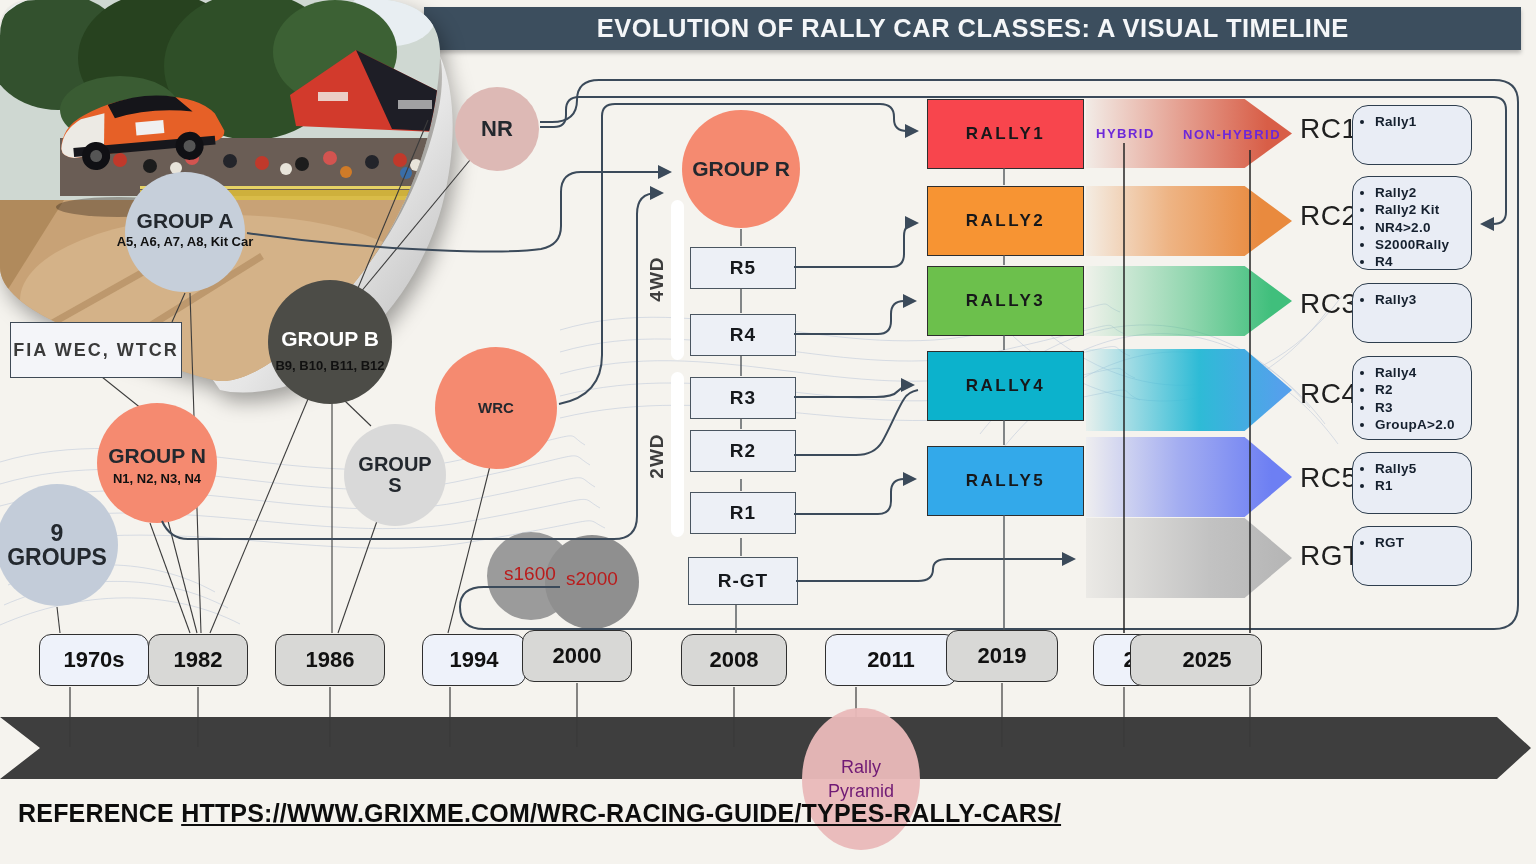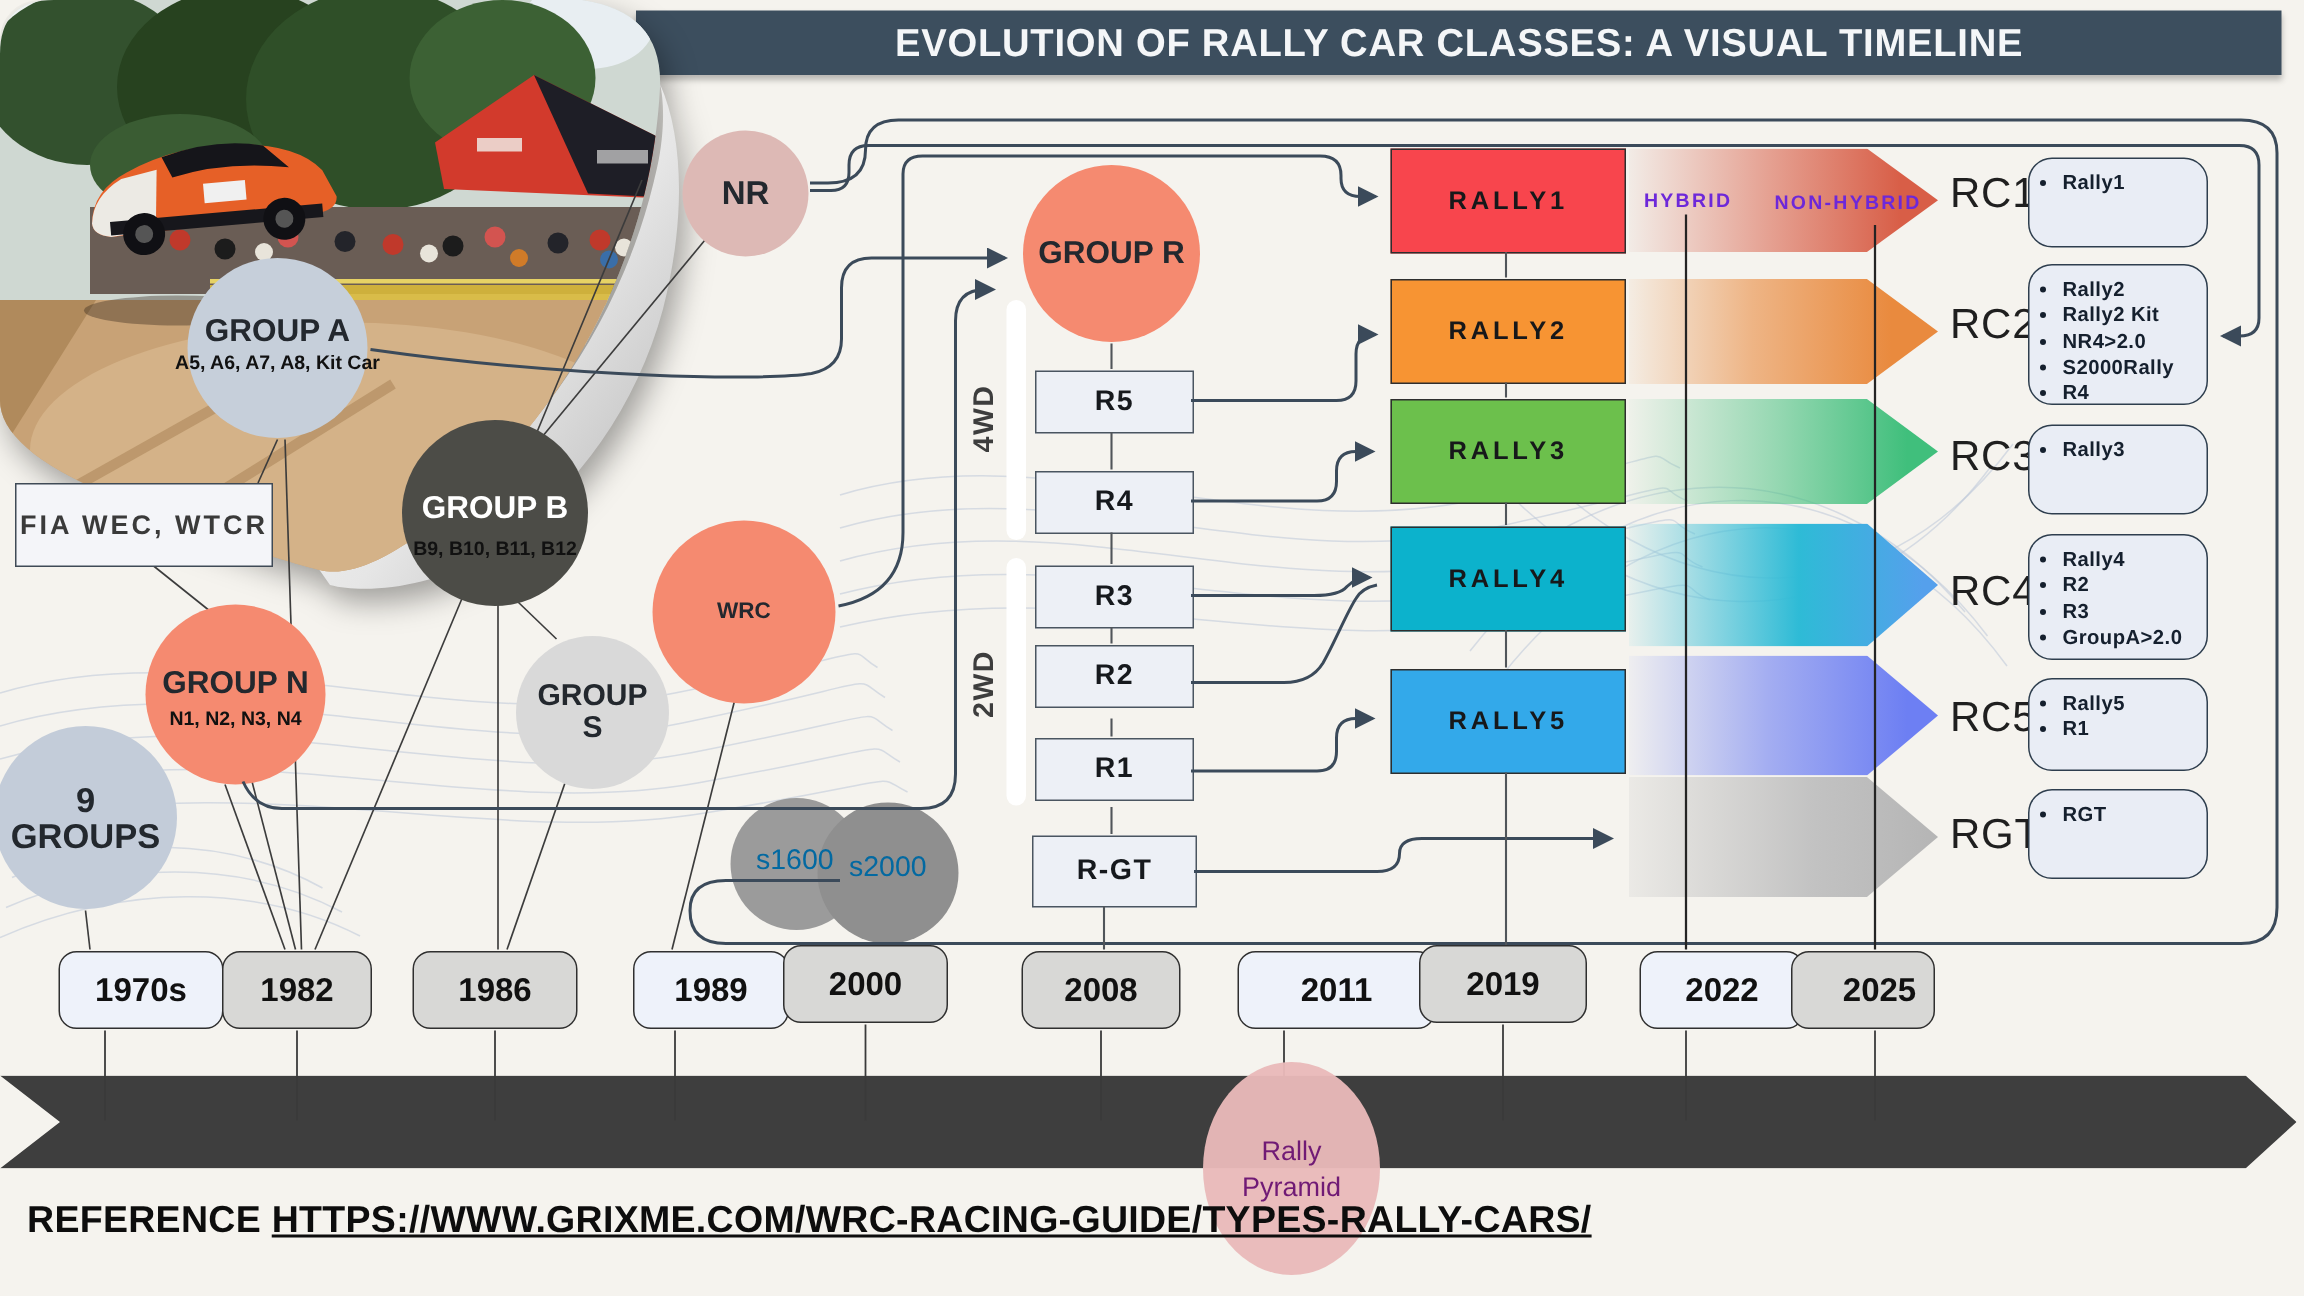--- a/index.html
+++ b/index.html
@@ -38,21 +38,21 @@
   .pill{position:absolute;top:634px;height:52px;border:1.6px solid #2f2f2f;border-radius:12px;display:flex;
     align-items:center;justify-content:center;font-weight:bold;font-size:22px;color:#111;box-sizing:border-box;}
   .tone-light{background:#eef2fa;margin-left:24px;}
   .tone-gray{background:#d8d8d6;}
   .band{position:absolute;left:0;top:717px;width:1536px;height:62px;background:#3e3e3e;
     clip-path:polygon(0 0,1497px 0,1531px 50%,1497px 100%,0 100%,40px 50%);}
   .pyramid{position:absolute;left:802px;top:708px;width:118px;height:142px;border-radius:50%;background:rgba(233,185,185,.96);
     display:flex;align-items:center;justify-content:center;text-align:center;font-size:18px;color:#701a75;line-height:1.35;}
   .reference{position:absolute;left:18px;top:799px;font-size:25px;font-weight:bold;color:#0d0d0d;letter-spacing:.2px;}
   .reference a{color:#0d0d0d;text-decoration:underline;cursor:pointer;}
-  .s-label{position:absolute;color:#0369a1;font-size:19px;}
+  .s-label{position:absolute;color:#b91c1c;font-size:19px;}
 </style>
 </head>
 <body>
 
 <div class="stage">
 
   <svg class="layer" width="1536" height="864">
     <g fill="none" stroke="#bcc7d8" stroke-opacity="0.55" stroke-width="1">
       <path d="M0 462 C 140 420 300 492 450 462 S 560 430 585 445"></path>
       <path d="M0 484 C 150 440 310 512 455 482 S 565 450 590 465"></path>
@@ -269,27 +269,27 @@
   <div class="circle" style="left:545px;top:535px;width:94px;height:94px;background:#8f8f8f;"></div>
   <div class="s-label" style="left:504px;top:563px;">s1600</div>
   <div class="s-label" style="left:566px;top:568px;">s2000</div>
   <div class="circle" style="left:682px;top:110px;width:118px;height:118px;background:#f58a70;">
     <div class="c-title" style="font-size:21px;">GROUP R</div>
   </div>
 
   <div class="pill tone-light" style="left:15px;width:110px;">1970s</div>
   <div class="pill tone-gray" style="left:148px;width:100px;">1982</div>
   <div class="pill tone-gray" style="left:275px;width:110px;">1986</div>
-  <div class="pill tone-light" style="left:398px;width:104px;">1989</div>
+  <div class="pill tone-light" style="left:398px;width:104px;">1994</div>
   <div class="pill tone-gray" style="left:522px;width:110px;top:630px;">2000</div>
   <div class="pill tone-gray" style="left:681px;width:106px;">2008</div>
   <div class="pill tone-light" style="left:801px;width:132px;">2011</div>
   <div class="pill tone-gray" style="left:946px;width:112px;top:630px;">2019</div>
   <div class="pill tone-light" style="left:1069px;width:110px;">2022</div>
-  <div class="pill tone-gray" style="left:1194px;width:96px;padding-left:22px;">2025</div>
+  <div class="pill tone-gray" style="left:1130px;width:132px;padding-left:22px;">2025</div>
 
   <div class="band"></div>
 
   <svg class="layer" width="1536" height="864">
     <defs>
       <marker id="arr" markerWidth="8" markerHeight="8" refX="6" refY="3.5" orient="auto">
         <path d="M0,0 L7,3.5 L0,7 Z" fill="#3b4a5a"></path>
       </marker>
     </defs>
     <g fill="none" stroke="#3b4a5a" stroke-width="2">

